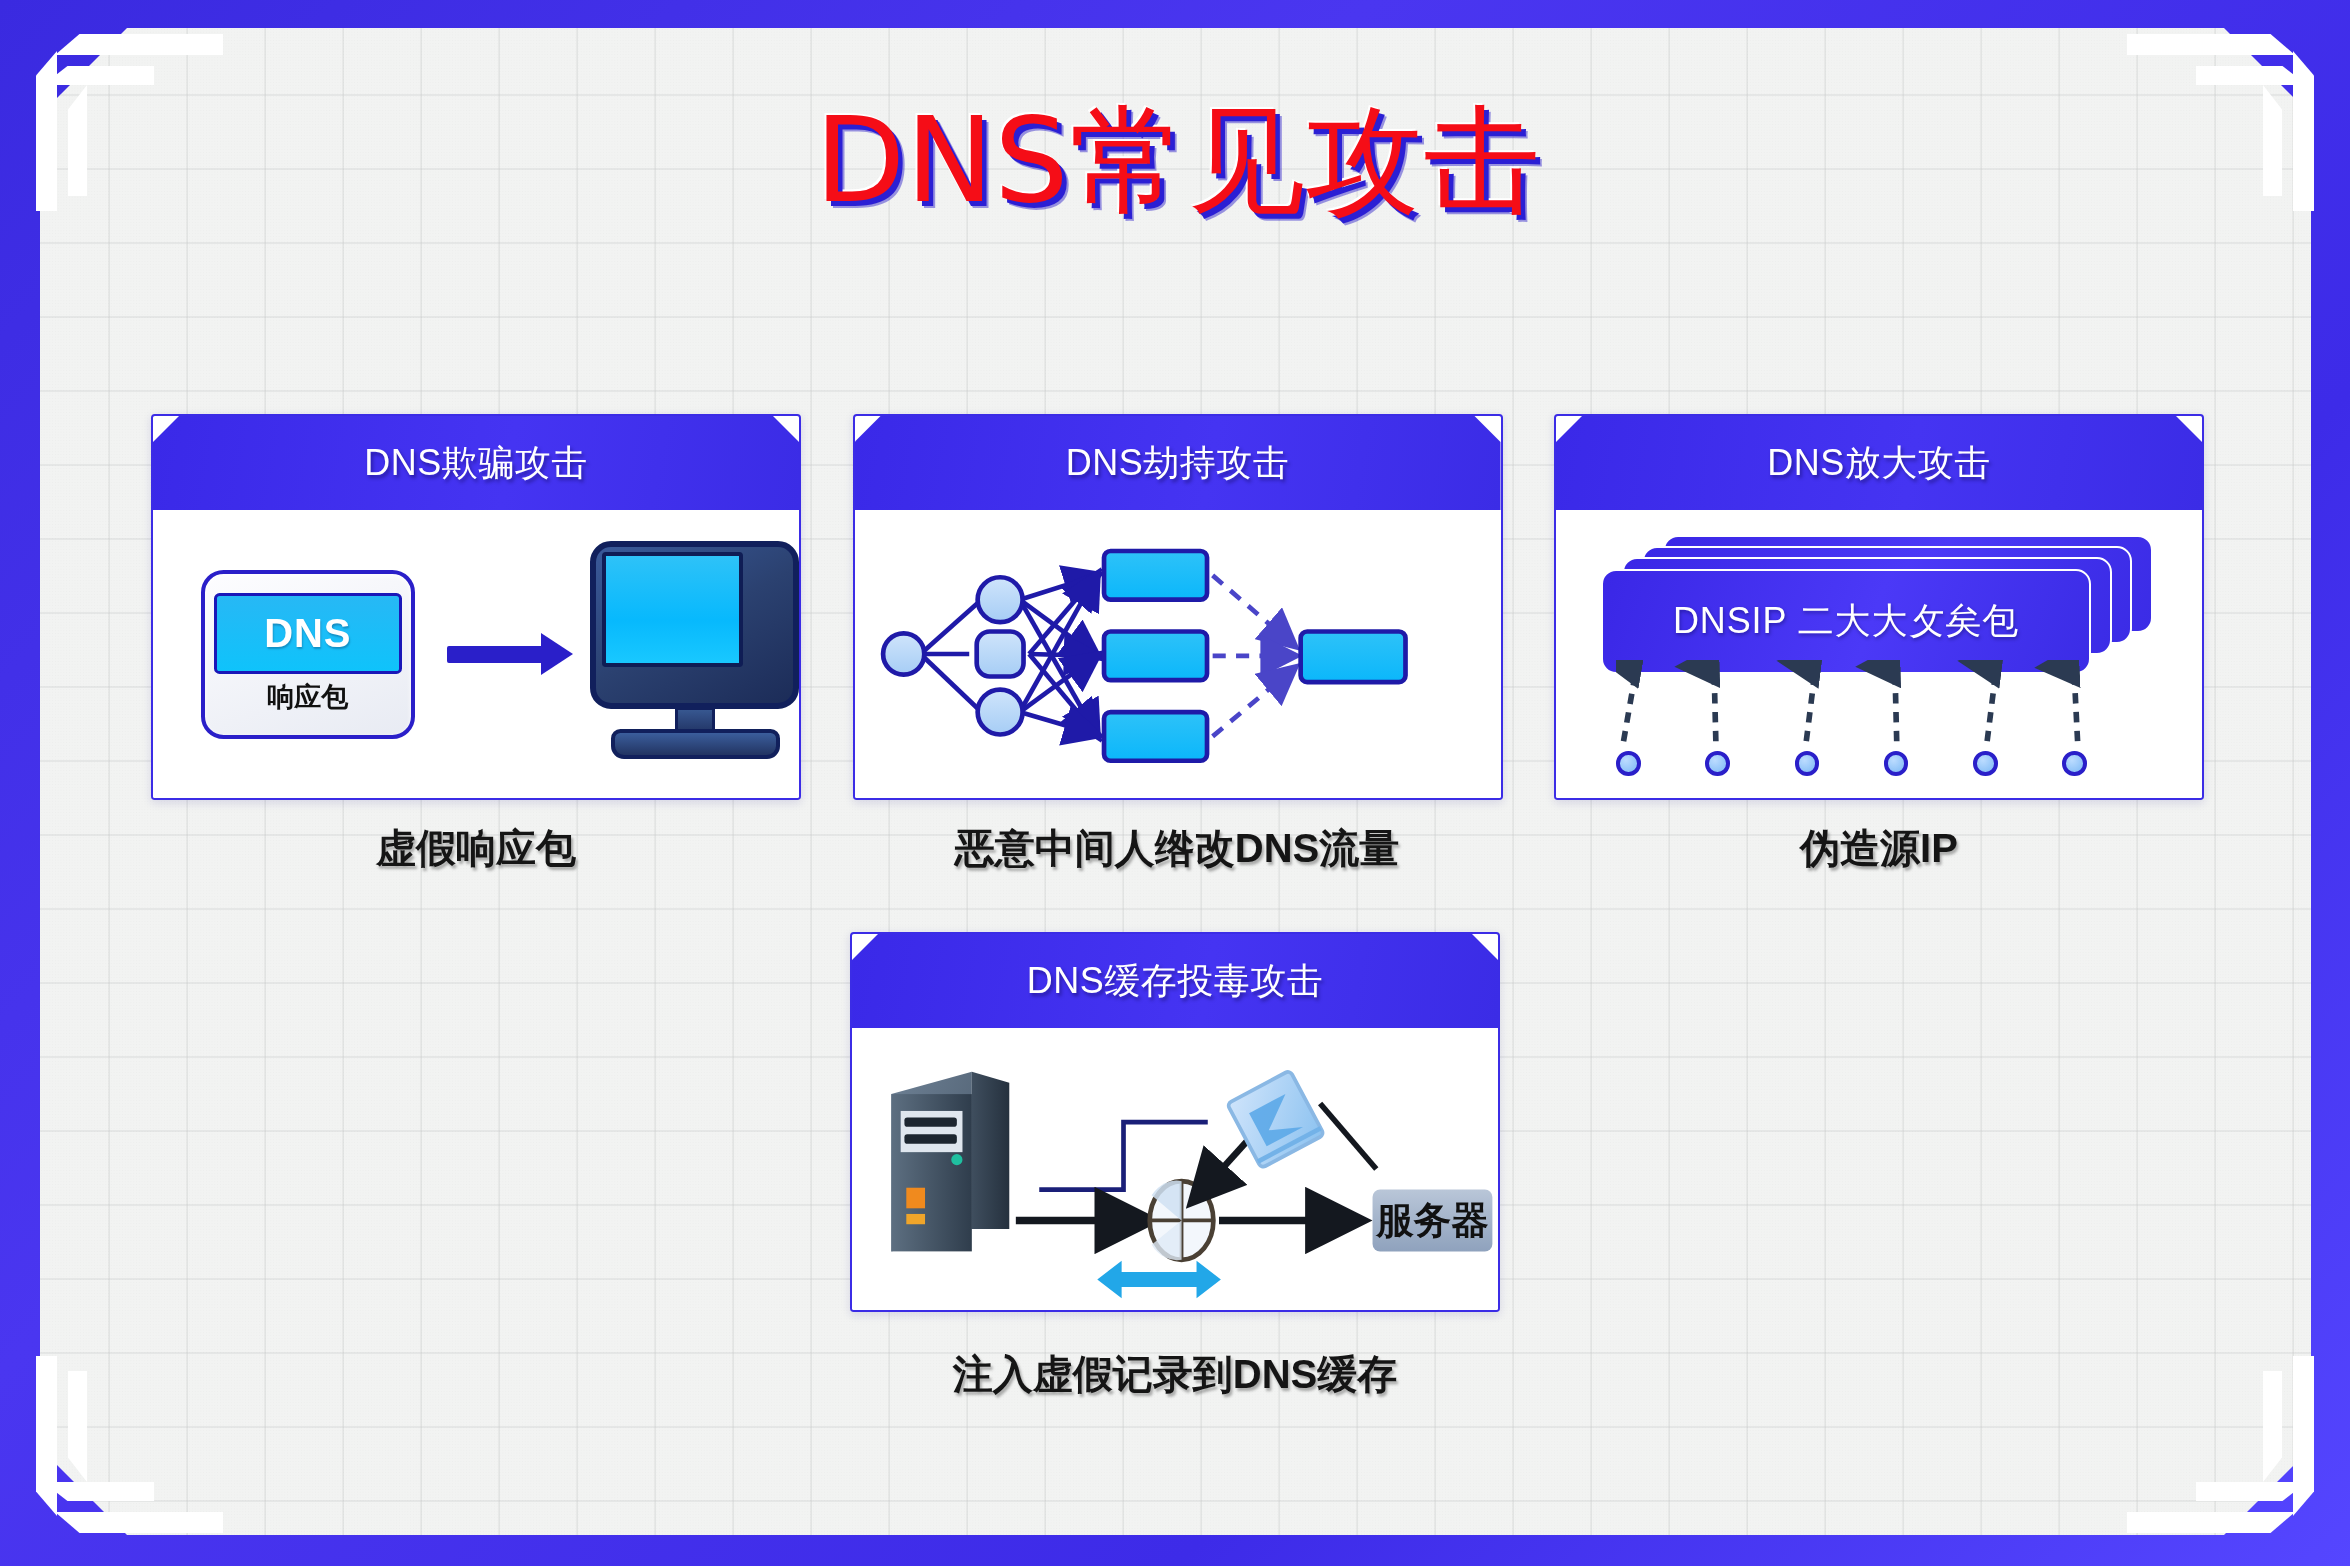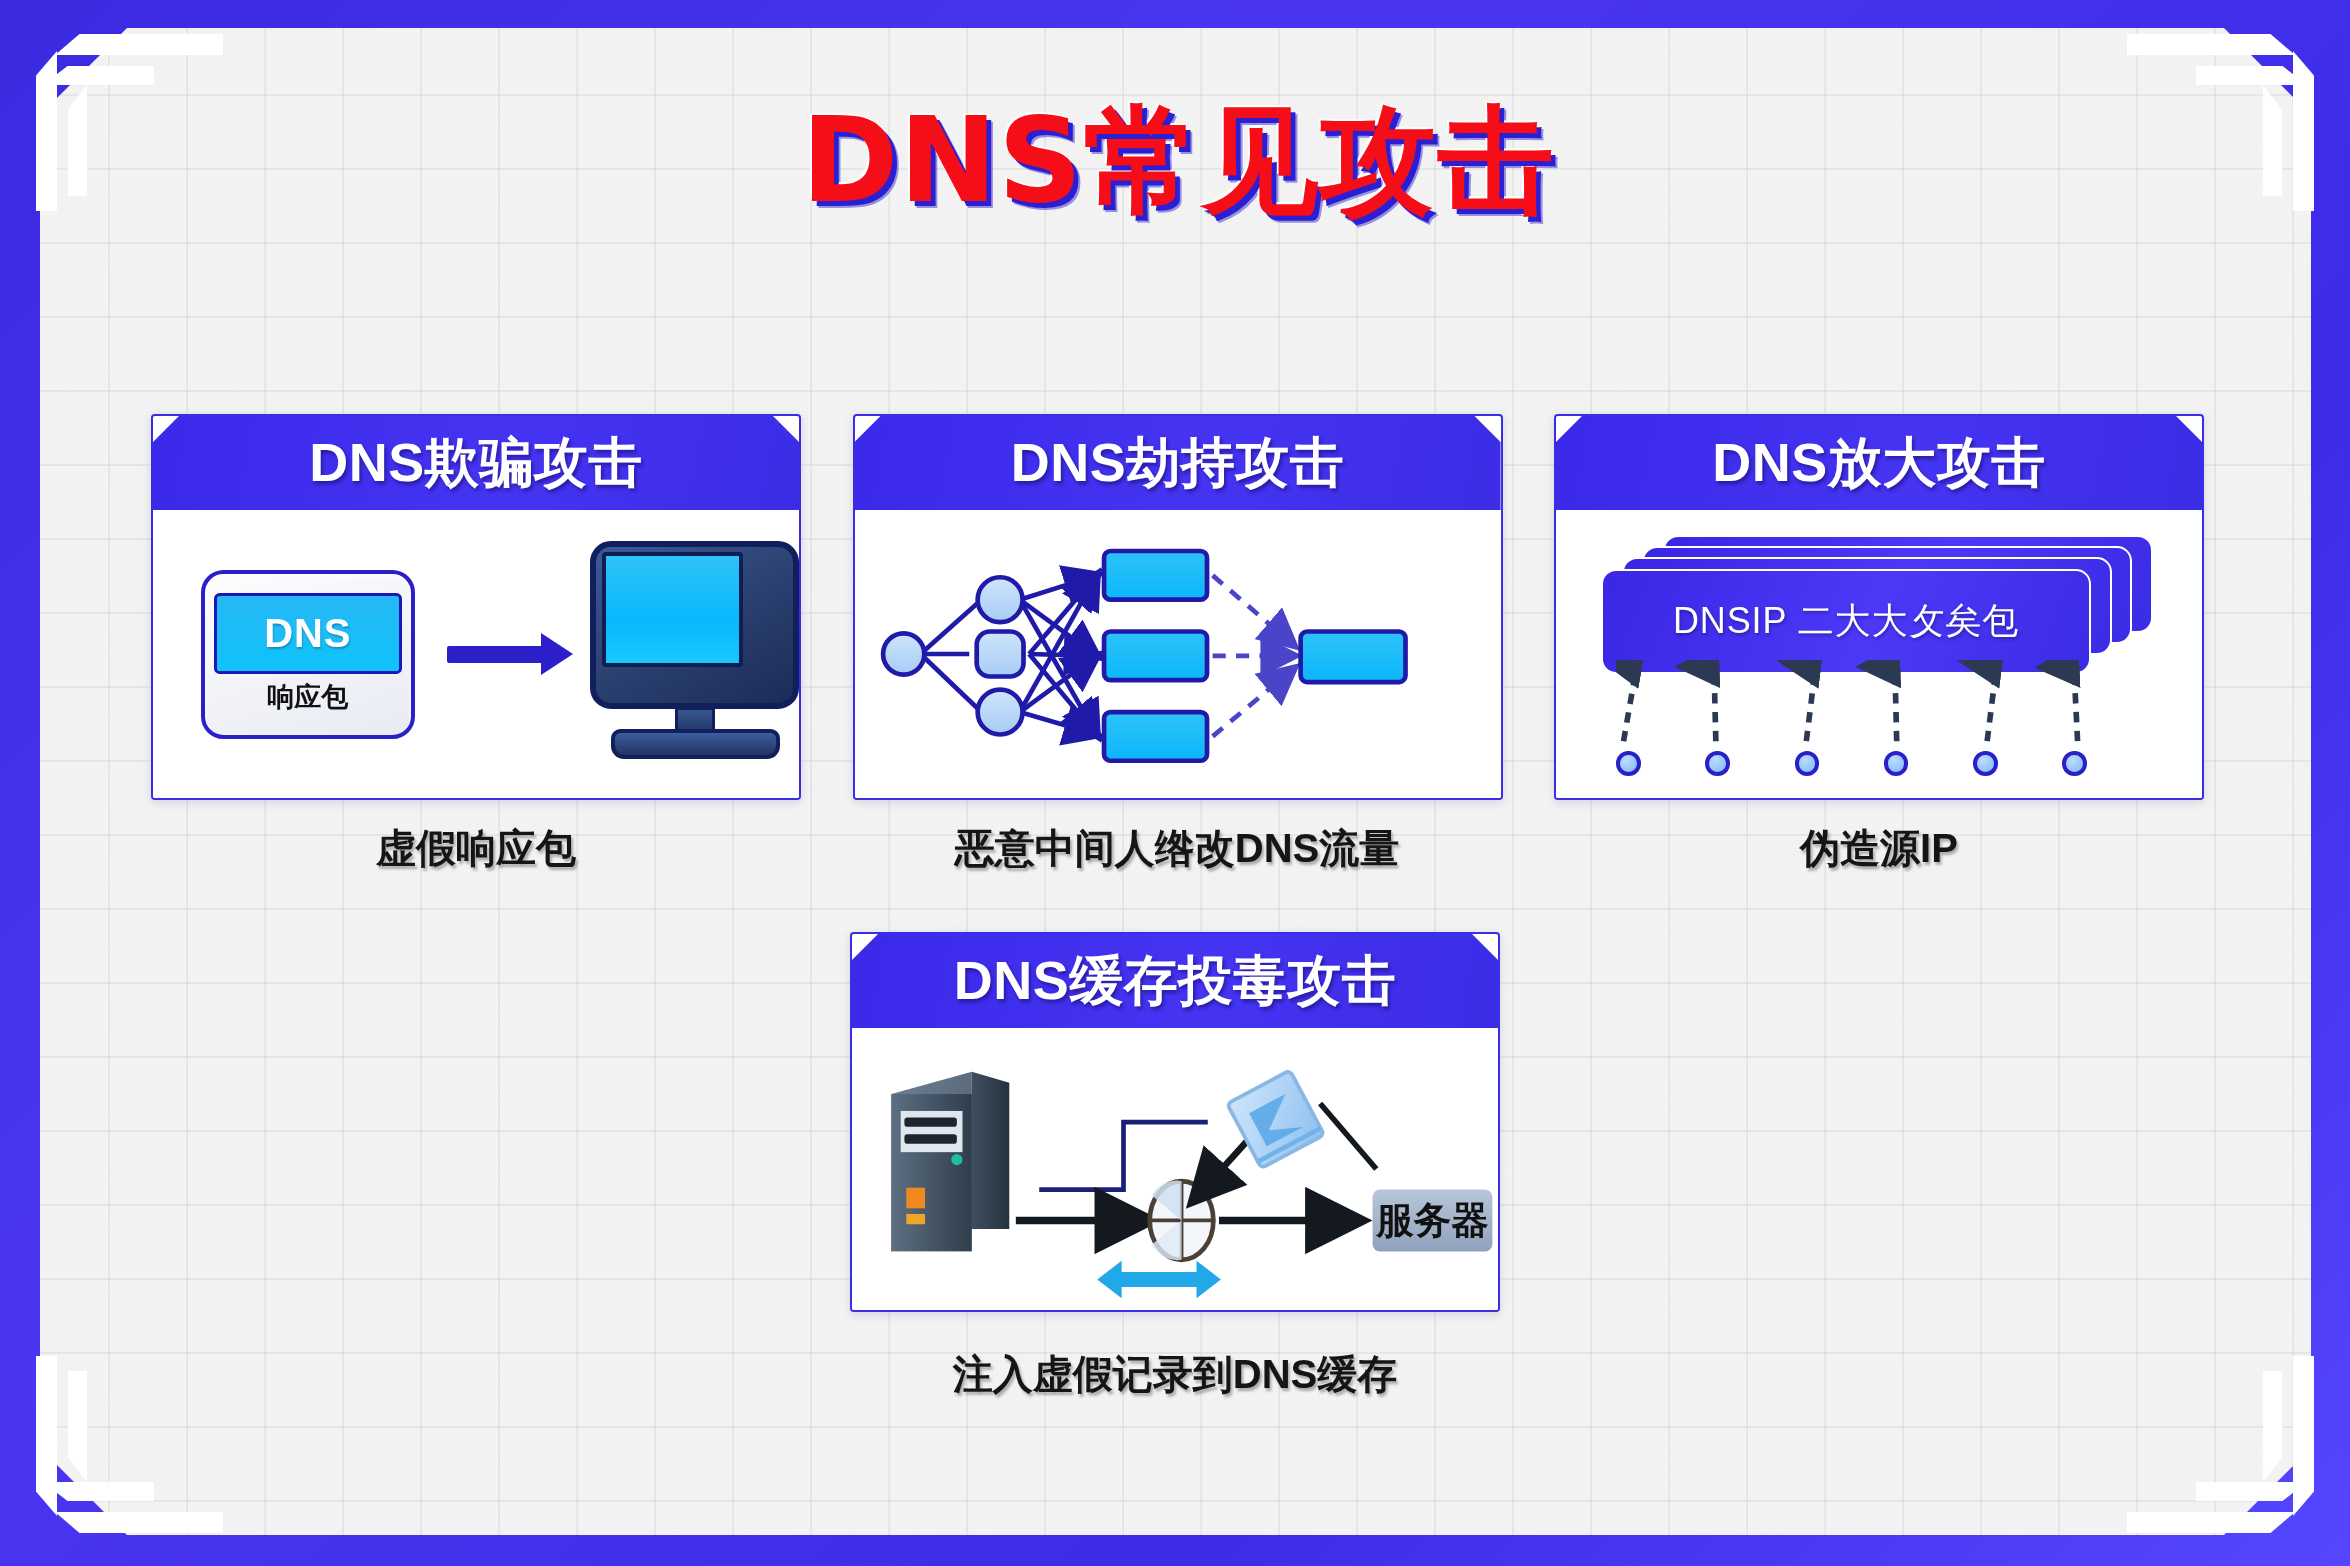--- a/index.html
+++ b/index.html
@@ -67,21 +67,21 @@
   .title-wrap {
     position: absolute;
     left: 0; right: 0; top: 102px;
     text-align: center;
     z-index: 6;
   }
   .title {
     display: inline-block;
     font-family: "DejaVu Sans", "Liberation Sans", sans-serif;
     font-size: 117px;
-    font-weight: 700;
+    font-weight: 400;
     letter-spacing: 0.9px;
     color: #f50d17;
     text-shadow:
        4.7px 4.7px 0 #2b1fd4,
       -1.9px -1.9px 0 #ffffff,
        6.6px 6.6px 0 rgba(40,26,200,.45);
     line-height: 1.0;
     white-space: nowrap;
     margin-left: 6px;
   }
@@ -118,22 +118,22 @@
     background: #3b2ce6;
     background: linear-gradient(100deg,#3a29e8 0%, #4534f2 55%, #3b2ce6 100%);
     height: 94px;
     display: flex;
     align-items: center;
     justify-content: center;
     clip-path: polygon(26px 0, calc(100% - 26px) 0, 100% 26px, 100% 100%, 0 100%, 0 26px);
   }
   .card-head h2 {
     color: #ffffff;
-    font-size: 54px;
-    font-weight: 700;
+    font-size: 36px;
+    font-weight: 400;
     letter-spacing: 0.5px;
     text-shadow: 1.9px 2.8px 3.8px rgba(10,5,70,.45);
     white-space: nowrap;
   }
   .card-body {
     flex: 1;
     background: #ffffff;
     position: relative;
     min-height: 282px;
   }

